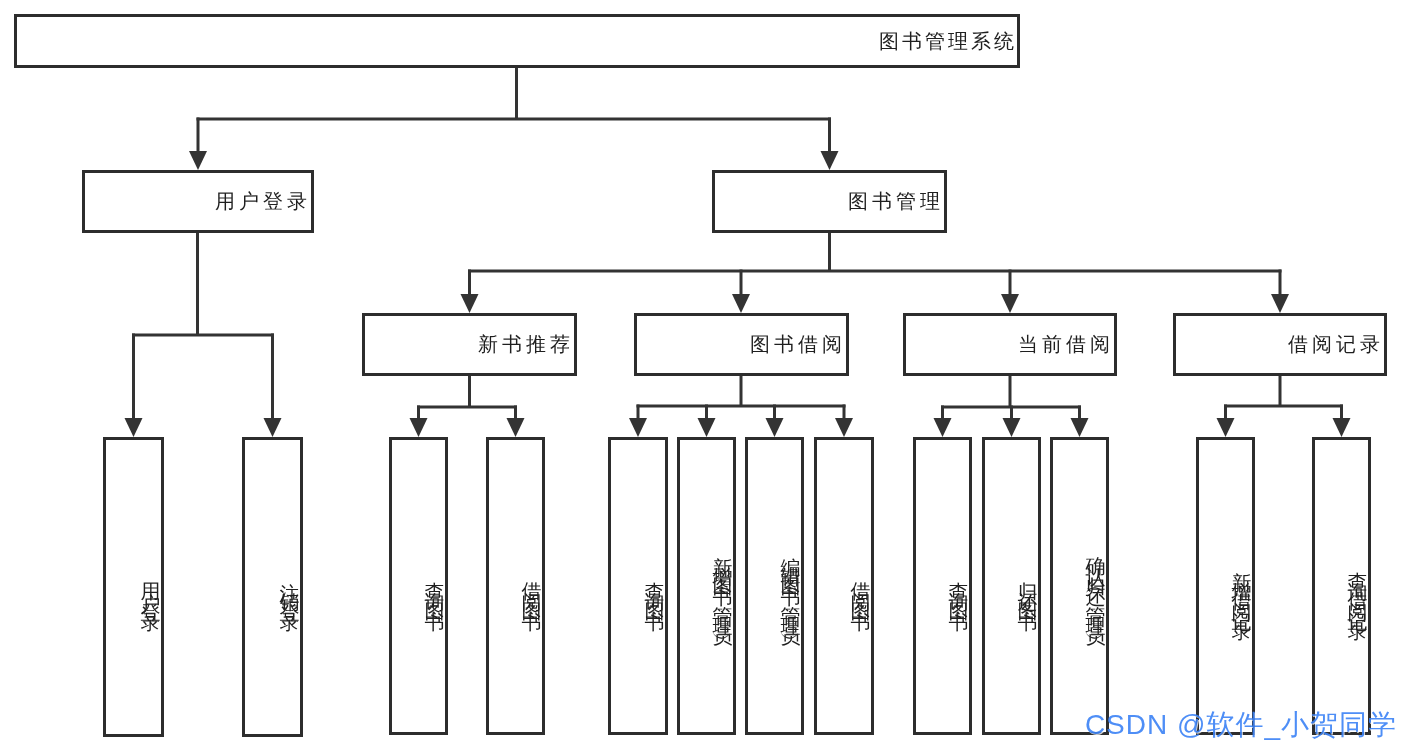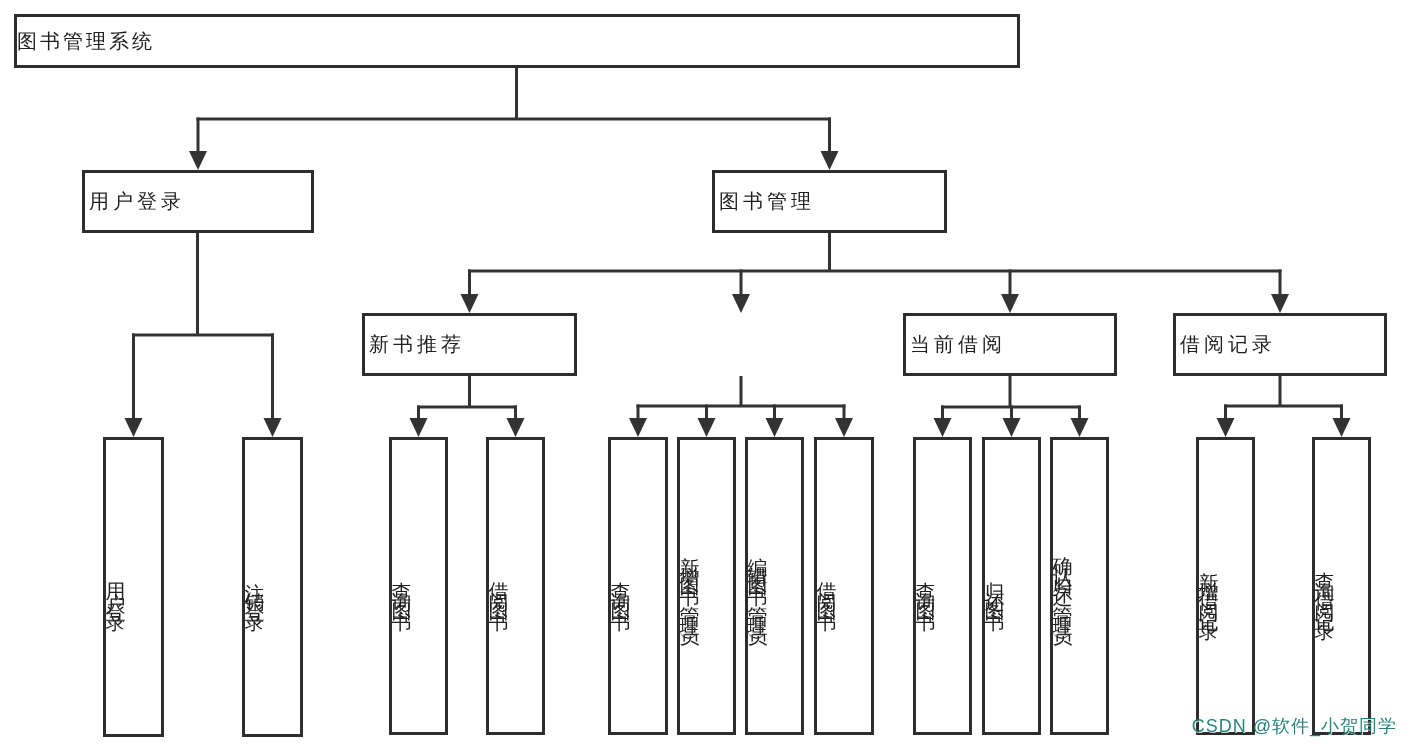--- a/index.html
+++ b/index.html
@@ -21,21 +21,21 @@
     width: 1405px;
     height: 747px;
   }
   .node {
     position: absolute;
     box-sizing: border-box;
     border: 3px solid #2d2d2d;
     background: #ffffff;
     display: flex;
     align-items: center;
-    justify-content: flex-start;
+    justify-content: flex-end;
     color: #1f1f1f;
   }
   .node-h .lbl {
     font-size: 20px;
     letter-spacing: 4px;
     text-indent: 4px;
     white-space: nowrap;
   }
   .node-root .lbl {
     font-size: 20px;
@@ -45,24 +45,24 @@
     writing-mode: vertical-rl;
     text-orientation: mixed;
     font-size: 20px;
     letter-spacing: 10px;
     line-height: 1;
     white-space: nowrap;
   }
   #watermark {
     position: absolute;
     right: 8px;
-    bottom: 9px;
-    font-size: 18px;
+    bottom: 3px;
+    font-size: 28px;
     letter-spacing: 1px;
-    color: #0f766e;
+    color: #3b82f6;
     opacity: 0.9;
     text-shadow: 1px 1px 0 rgba(255,255,255,0.85);
     white-space: nowrap;
     z-index: 5;
   }
 </style>
 </head>
 <body>
 
 <div id="stage">
@@ -140,20 +140,23 @@
   <div class="node node-h" style="left:82px; top:170px; width:232px; height:63px;">
     <span class="lbl">用户登录</span>
   </div>
   <div class="node node-h" style="left:712px; top:170px; width:235px; height:63px;">
     <span class="lbl">图书管理</span>
   </div>
 
   <div class="node node-h" style="left:362px; top:313px; width:215px; height:63px;">
     <span class="lbl">新书推荐</span>
   </div>
+  <div class="node node-h" style="left:634px; top:313px; width:215px; height:63px;">
+    <span class="lbl">图书借阅</span>
+  </div>
   <div class="node node-h" style="left:1173px; top:313px; width:214px; height:63px;">
     <span class="lbl">借阅记录</span>
   </div>
   <div class="node node-h" style="left:903px; top:313px; width:214px; height:63px;">
     <span class="lbl">当前借阅</span>
   </div>
 
   <div class="node node-v" style="left:103px; top:437px; width:61px; height:300px;">
     <span class="lbl">用户登录</span>
   </div>

